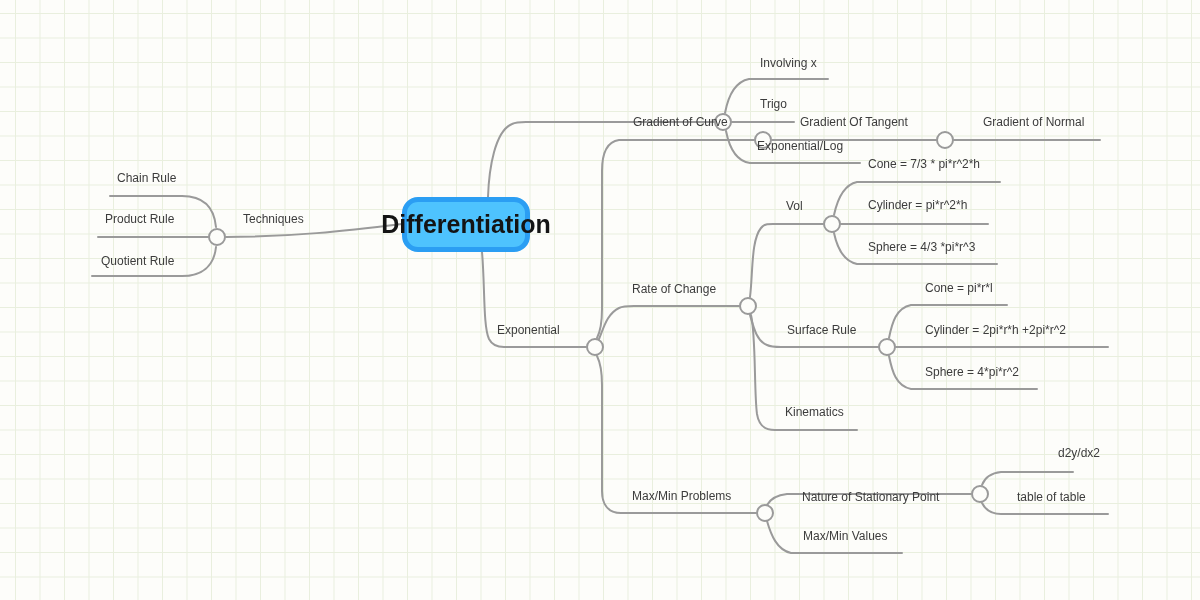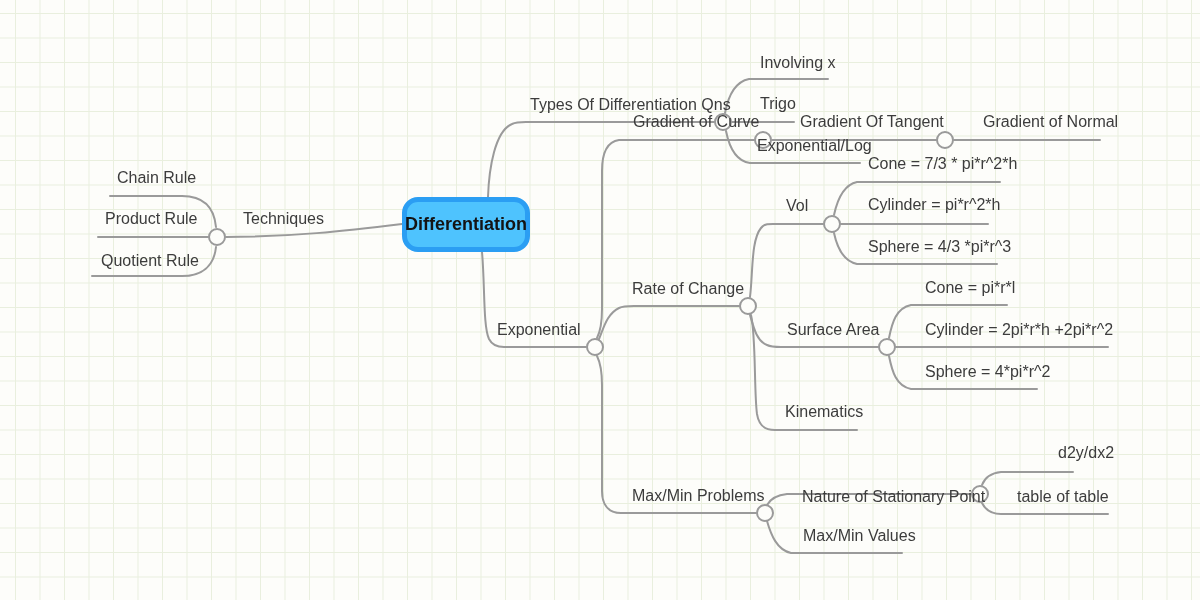--- a/index.html
+++ b/index.html
@@ -12,30 +12,30 @@
     background-color:#fdfdfa;
     background-image:
       linear-gradient(to right,#e9efde 1px,transparent 1px),
       linear-gradient(to bottom,#e9efde 1px,transparent 1px);
     background-size:24.5px 24.5px;
     background-position:15px 13px;
   }
   svg.links{position:absolute;left:0;top:0;z-index:1;}
   .lbl{
     position:absolute;z-index:2;white-space:nowrap;
-    font-size:16px;line-height:18px;color:#3c3c3c;
+    font-size:12px;line-height:18px;color:#3c3c3c;
     cursor:default;
   }
   #root-node{
     position:absolute;z-index:3;
     left:402px;top:197px;width:128px;height:55px;
     box-sizing:border-box;
     background:#4ec3fe;border:5px solid #2b9ef3;border-radius:16px;
     display:flex;align-items:center;justify-content:center;
-    font-size:18px;font-weight:bold;color:#141414;
+    font-size:25px;font-weight:bold;color:#141414;
   }
 </style>
 </head>
 <body>
 
 <div id="canvas">
 
   <svg class="links" width="1200" height="600">
     <g fill="none" stroke="#9a9a9a" stroke-width="2" stroke-linecap="round">
       <path d="M 226 237 C 290 237 345 231 402 224"></path>
@@ -82,38 +82,37 @@
 
   <div id="root-node">
     <span>Differentiation</span>
   </div>
 
   <div class="lbl" style="left:243px;top:210px">Techniques</div>
   <div class="lbl" style="left:117px;top:169px">Chain Rule</div>
   <div class="lbl" style="left:105px;top:210px">Product Rule</div>
   <div class="lbl" style="left:101px;top:252px">Quotient Rule</div>
 
-  <div class="lbl" style="left:530px;top:96px">Types Of Differentiation Qns</div>
   <div class="lbl" style="left:760px;top:54px">Involving x</div>
   <div class="lbl" style="left:760px;top:95px">Trigo</div>
   <div class="lbl" style="left:757px;top:137px">Exponential/Log</div>
 
   <div class="lbl" style="left:633px;top:113px">Gradient of Curve</div>
   <div class="lbl" style="left:800px;top:113px">Gradient Of Tangent</div>
   <div class="lbl" style="left:983px;top:113px">Gradient of Normal</div>
 
   <div class="lbl" style="left:497px;top:321px">Exponential</div>
   <div class="lbl" style="left:632px;top:280px">Rate of Change</div>
 
   <div class="lbl" style="left:786px;top:197px">Vol</div>
   <div class="lbl" style="left:868px;top:155px">Cone = 7/3 * pi*r^2*h</div>
   <div class="lbl" style="left:868px;top:196px">Cylinder = pi*r^2*h</div>
   <div class="lbl" style="left:868px;top:238px">Sphere = 4/3 *pi*r^3</div>
 
-  <div class="lbl" style="left:787px;top:321px">Surface Area</div>
+  <div class="lbl" style="left:787px;top:321px">Surface Rule</div>
   <div class="lbl" style="left:925px;top:279px">Cone = pi*r*l</div>
   <div class="lbl" style="left:925px;top:321px">Cylinder = 2pi*r*h +2pi*r^2</div>
   <div class="lbl" style="left:925px;top:363px">Sphere = 4*pi*r^2</div>
 
   <div class="lbl" style="left:785px;top:403px">Kinematics</div>
 
   <div class="lbl" style="left:632px;top:487px">Max/Min Problems</div>
   <div class="lbl" style="left:802px;top:488px">Nature of Stationary Point</div>
   <div class="lbl" style="left:1058px;top:444px">d2y/dx2</div>
   <div class="lbl" style="left:1017px;top:488px">table of table</div>

